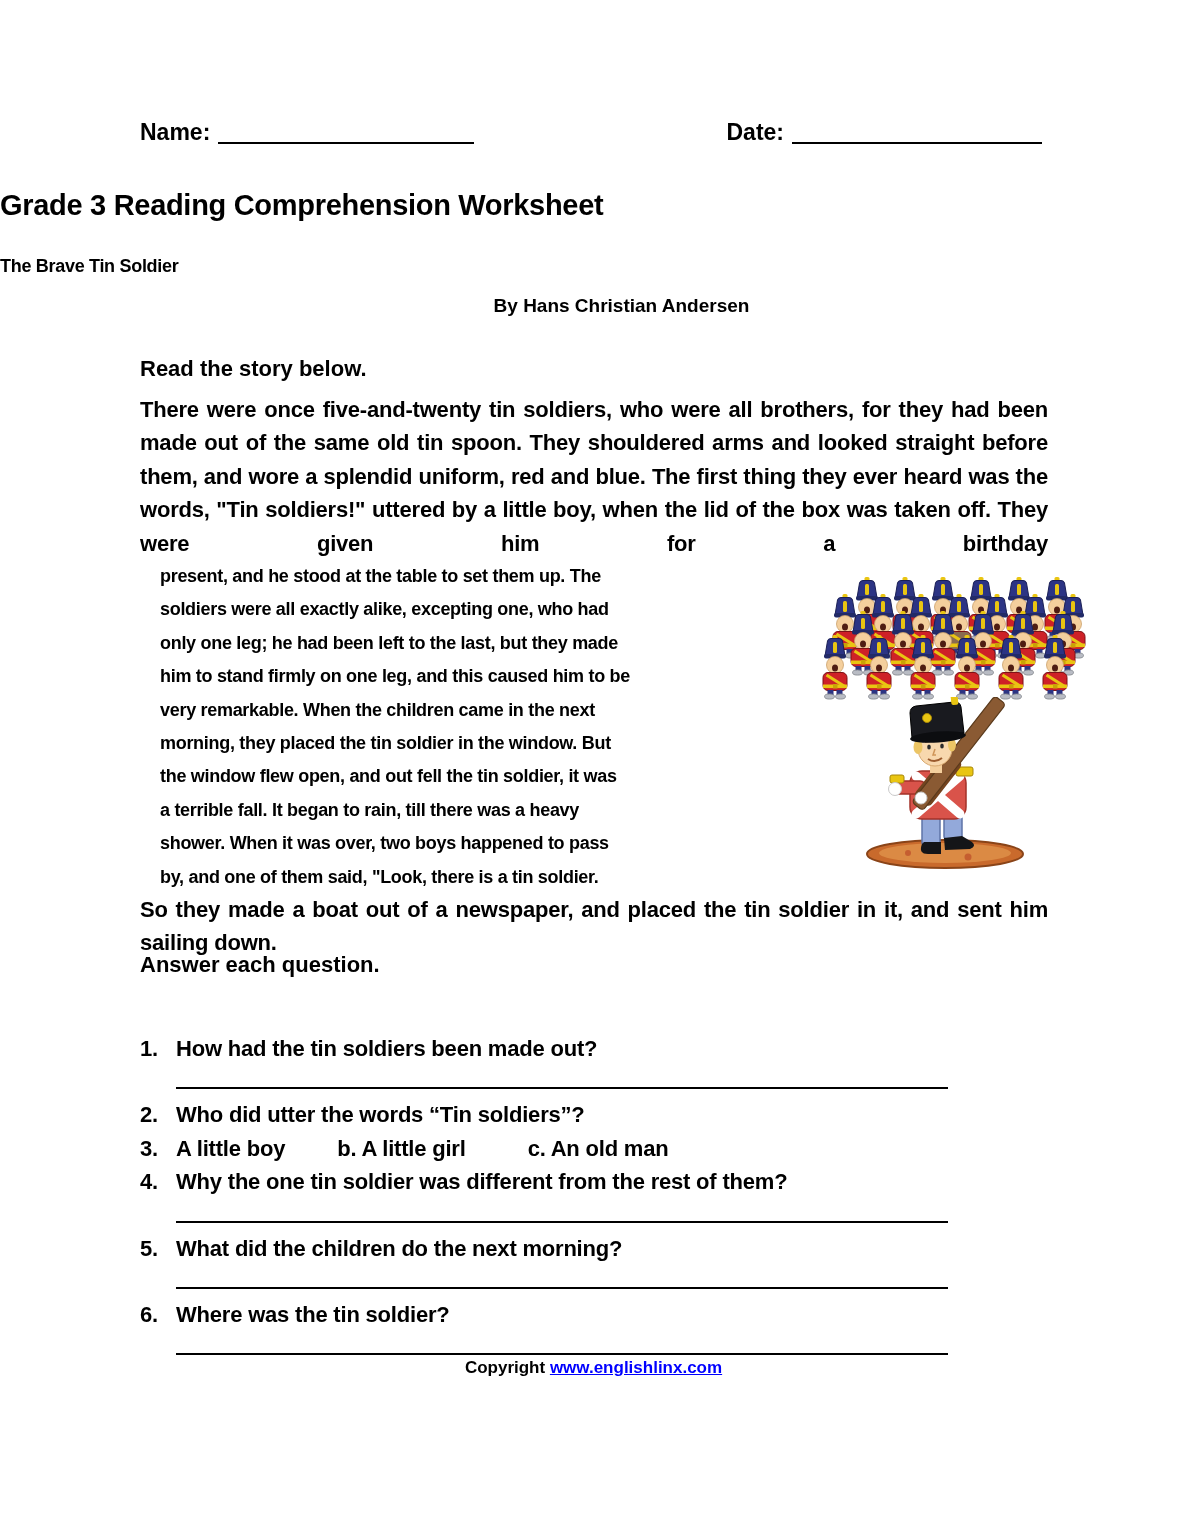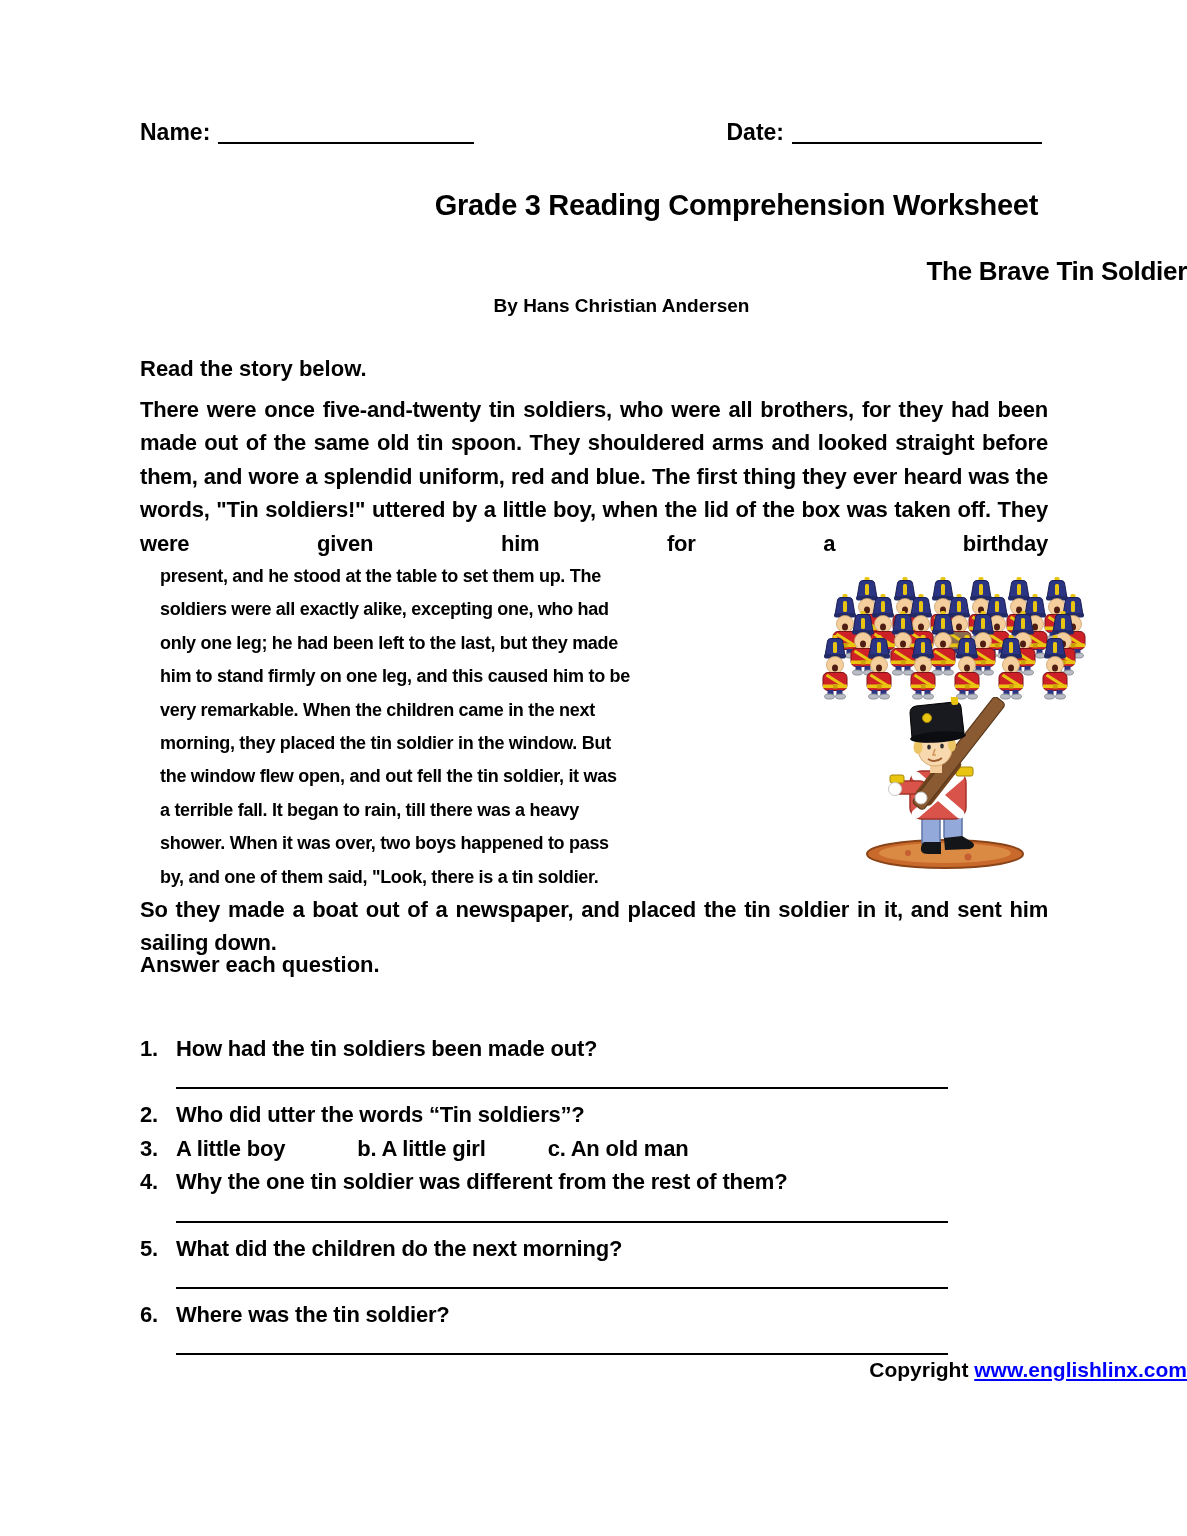--- a/index.html
+++ b/index.html
@@ -23,27 +23,27 @@
     justify-content: space-between;
   }
   .field { display: flex; align-items: flex-end; }
   .field-label { font-size: 23px; line-height: 24px; }
   .blank-line { border-bottom: 2.5px solid #000; height: 21px; }
   .name-blank { width: 256px; margin-left: 8px; }
   .date-blank { width: 250px; margin-left: 8px; }
 
   .worksheet-title {
     position: absolute; left: 0; top: 189px;
-    width: 1038px; text-align: right;
+    width: 1038px; text-align: left;
     font-size: 29px; letter-spacing: -0.3px;
   }
   .story-title {
     position: absolute; left: 0; top: 256px;
-    width: 1187px; text-align: right;
-    font-size: 26px; letter-spacing: -0.3px;
+    width: 1187px; text-align: left;
+    font-size: 18px; letter-spacing: -0.3px;
   }
   .byline {
     position: absolute; left: 0; top: 295px;
     width: 1187px; text-align: center;
     font-size: 19px;
     padding-left: 28px;
   }
 
   .instruction {
     position: absolute; left: 140px; top: 356px;
@@ -85,27 +85,27 @@
     font-size: 22px; letter-spacing: -0.2px;
   }
   .q-row { display: flex; line-height: 33.4px; }
   .q-num { width: 36px; flex: none; }
   .q-text { flex: 1; }
   .answer-line {
     border-top: 2.5px solid #000;
     width: 772px; height: 0;
     margin: 22px 0 9px 36px;
   }
-  .opt-b { margin-left: 72px; }
+  .opt-b { margin-left: 52px; }
   .opt-c { margin-left: 62px; }
 
   .footer {
     position: absolute; left: 0; top: 1358px;
-    width: 1187px; text-align: right;
-    font-size: 21px;
+    width: 1187px; text-align: center;
+    font-size: 17px;
   }
   .footer-link { color: #0000ff; text-decoration: underline; cursor: pointer; }
 </style>
 </head>
 <body>
 
 <div class="page">
 
   <div class="header-row">
     <div class="field">

